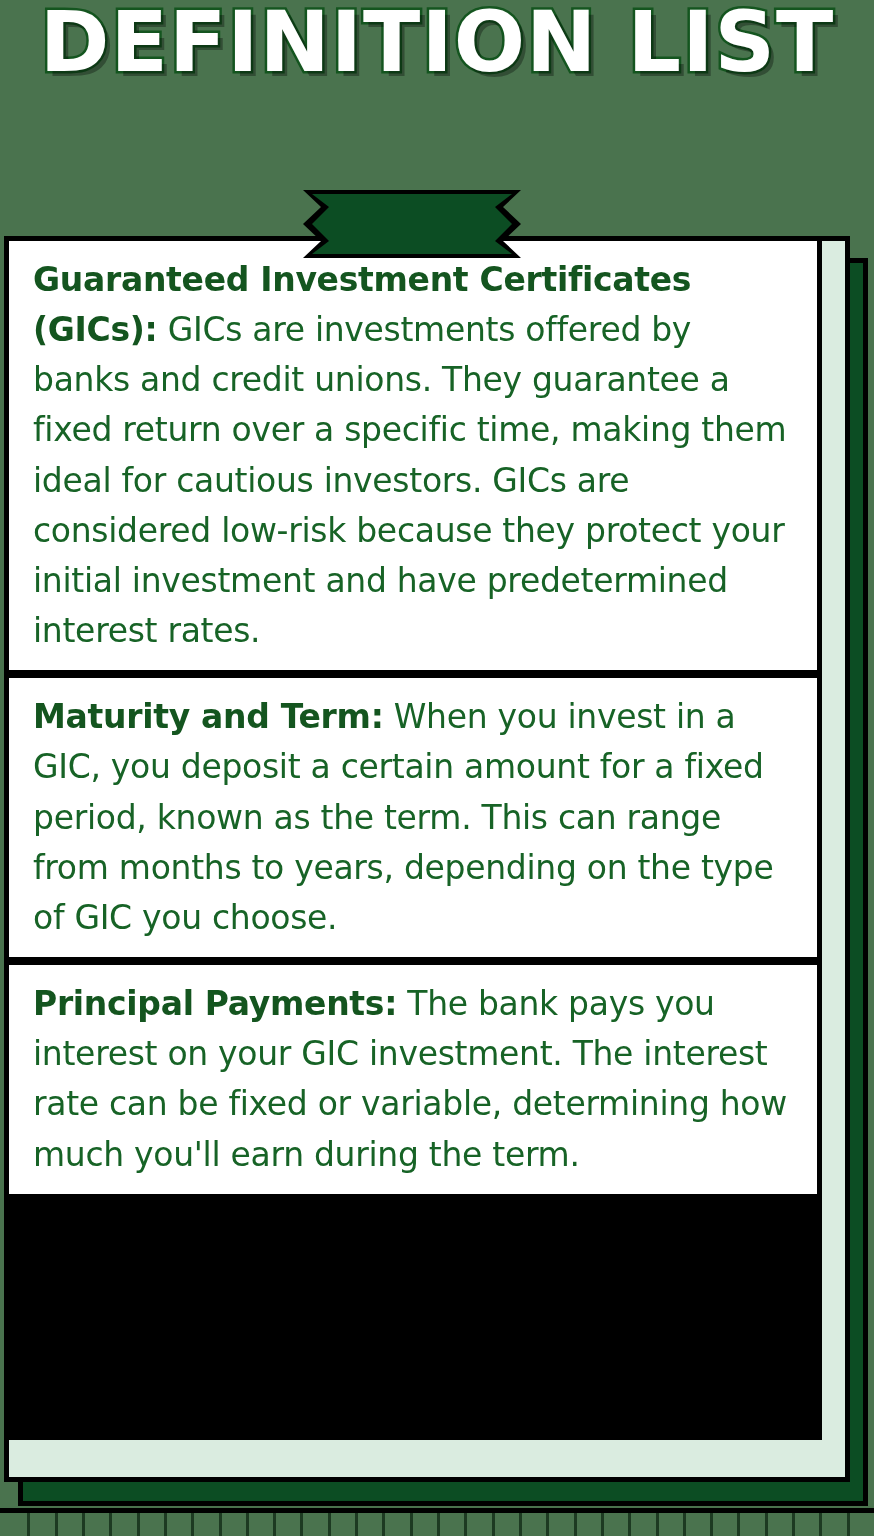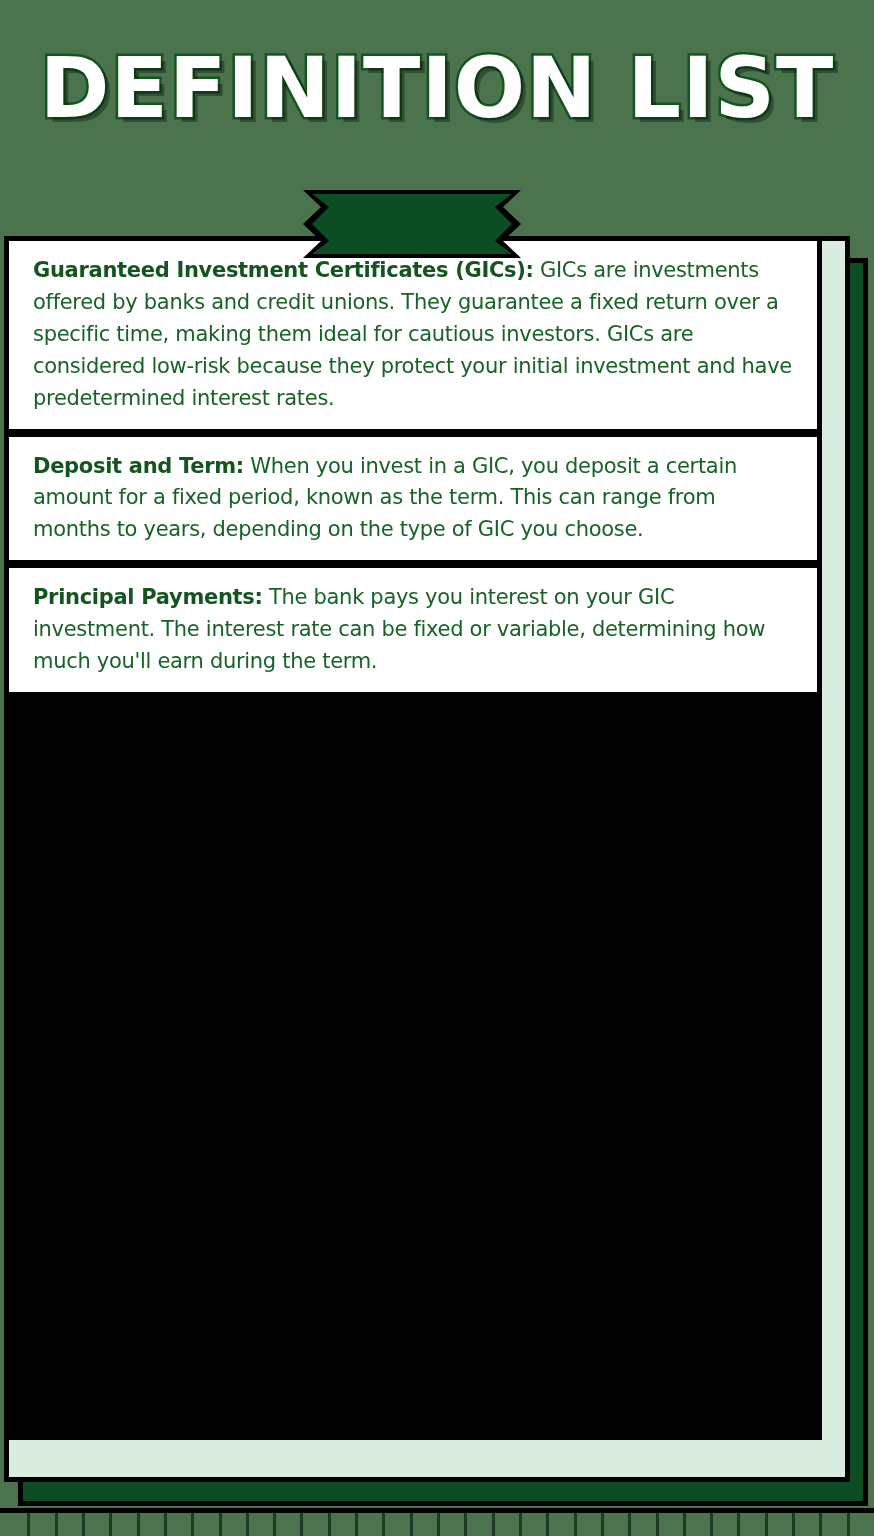--- a/index.html
+++ b/index.html
@@ -15,21 +15,20 @@
     font-family:"Liberation Sans", sans-serif;
     position:relative;
   }
 
   
   .title-wrap {
     position:absolute;
     top:0; left:0; right:0;
     height:176px;
     display:flex;
-    align-items:center;
     justify-content:center;
   }
   .poster-title {
     font-size:84px;
     font-weight:700;
     letter-spacing:1px;
     color:#ffffff;
     line-height:1;
     text-transform:uppercase;
     -webkit-text-stroke:5px #14551f;
@@ -78,21 +77,21 @@
     background:#ffffff;
     width:100%;
     padding:14px 22px 14px 24px;
     display:flex;
     align-items:center;
   }
   .card + .card { margin-top:8px; }
 
   .card-text {
     color:#176326;
-    font-size:21px;
+    font-size:33px;
     line-height:1.52;
     font-family:"DejaVu Sans", sans-serif;
     letter-spacing:-0.3px;
   }
   .card-text .lead {
     font-weight:700;
     color:#14551f;
   }
 
   
@@ -135,21 +134,21 @@
 
 <div class="mint-frame"></div>
 
 <div class="card-stack">
 
   <div class="card">
     <p class="card-text"><span class="lead">Guaranteed Investment Certificates (GICs):</span><span> GICs are investments offered by banks and credit unions. They guarantee a fixed return over a specific time, making them ideal for cautious investors. GICs are considered low-risk because they protect your initial investment and have predetermined interest rates.</span></p>
   </div>
 
   <div class="card">
-    <p class="card-text"><span class="lead">Deposit and Term:</span><span> When you invest in a GIC, you deposit a certain amount for a fixed period, known as the term. This can range from months to years, depending on the type of GIC you choose.</span></p>
+    <p class="card-text"><span class="lead">Maturity and Term:</span><span> When you invest in a GIC, you deposit a certain amount for a fixed period, known as the term. This can range from months to years, depending on the type of GIC you choose.</span></p>
   </div>
 
   <div class="card">
     <p class="card-text"><span class="lead">Principal Payments:</span><span> The bank pays you interest on your GIC investment. The interest rate can be fixed or variable, determining how much you'll earn during the term.</span></p>
   </div>
 
 
 
 </div>
 

